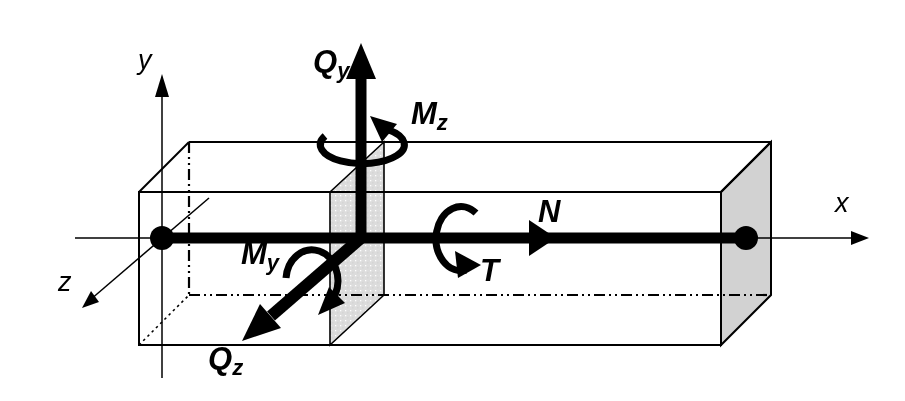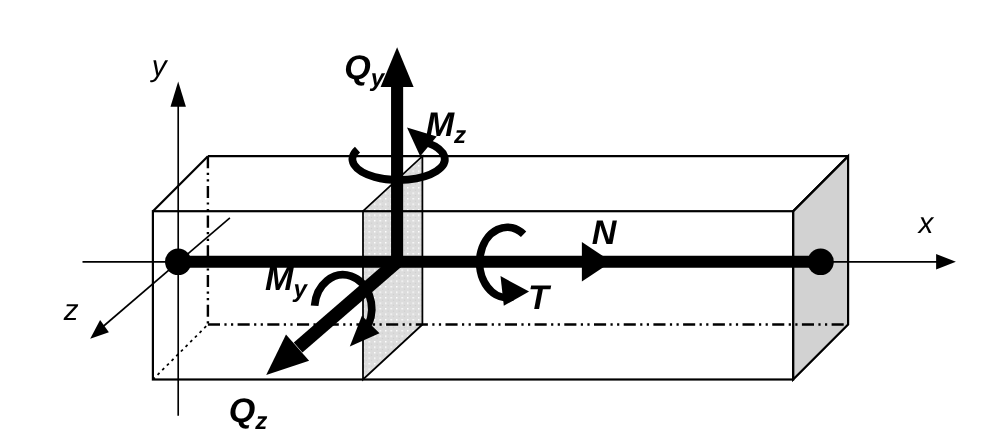--- a/index.html
+++ b/index.html
@@ -103,29 +103,29 @@
     <circle cx="746" cy="238" r="12" fill="#000"></circle>
   </svg>
 
   <div class="lbl axis" style="left:138px;top:47px"><span>y</span></div>
   <div class="lbl axis" style="left:835px;top:190px"><span>x</span></div>
   <div class="lbl axis" style="left:58px;top:269px"><span>z</span></div>
 
   <div class="lbl force" style="left:313px;top:46px">
     <span>Q</span><span class="sub">y</span>
   </div>
-  <div class="lbl force" style="left:387px;top:98px">
+  <div class="lbl force" style="left:411px;top:98px">
     <span>M</span><span class="sub">z</span>
   </div>
   <div class="lbl force" style="left:538px;top:196px">
     <span>N</span>
   </div>
   <div class="lbl force" style="left:480px;top:255px">
     <span>T</span>
   </div>
   <div class="lbl force" style="left:241px;top:238px">
     <span>M</span><span class="sub">y</span>
   </div>
-  <div class="lbl force" style="left:208px;top:358px">
+  <div class="lbl force" style="left:208px;top:343px">
     <span>Q</span><span class="sub">z</span>
   </div>
 
 </div>
 
 </body></html>

